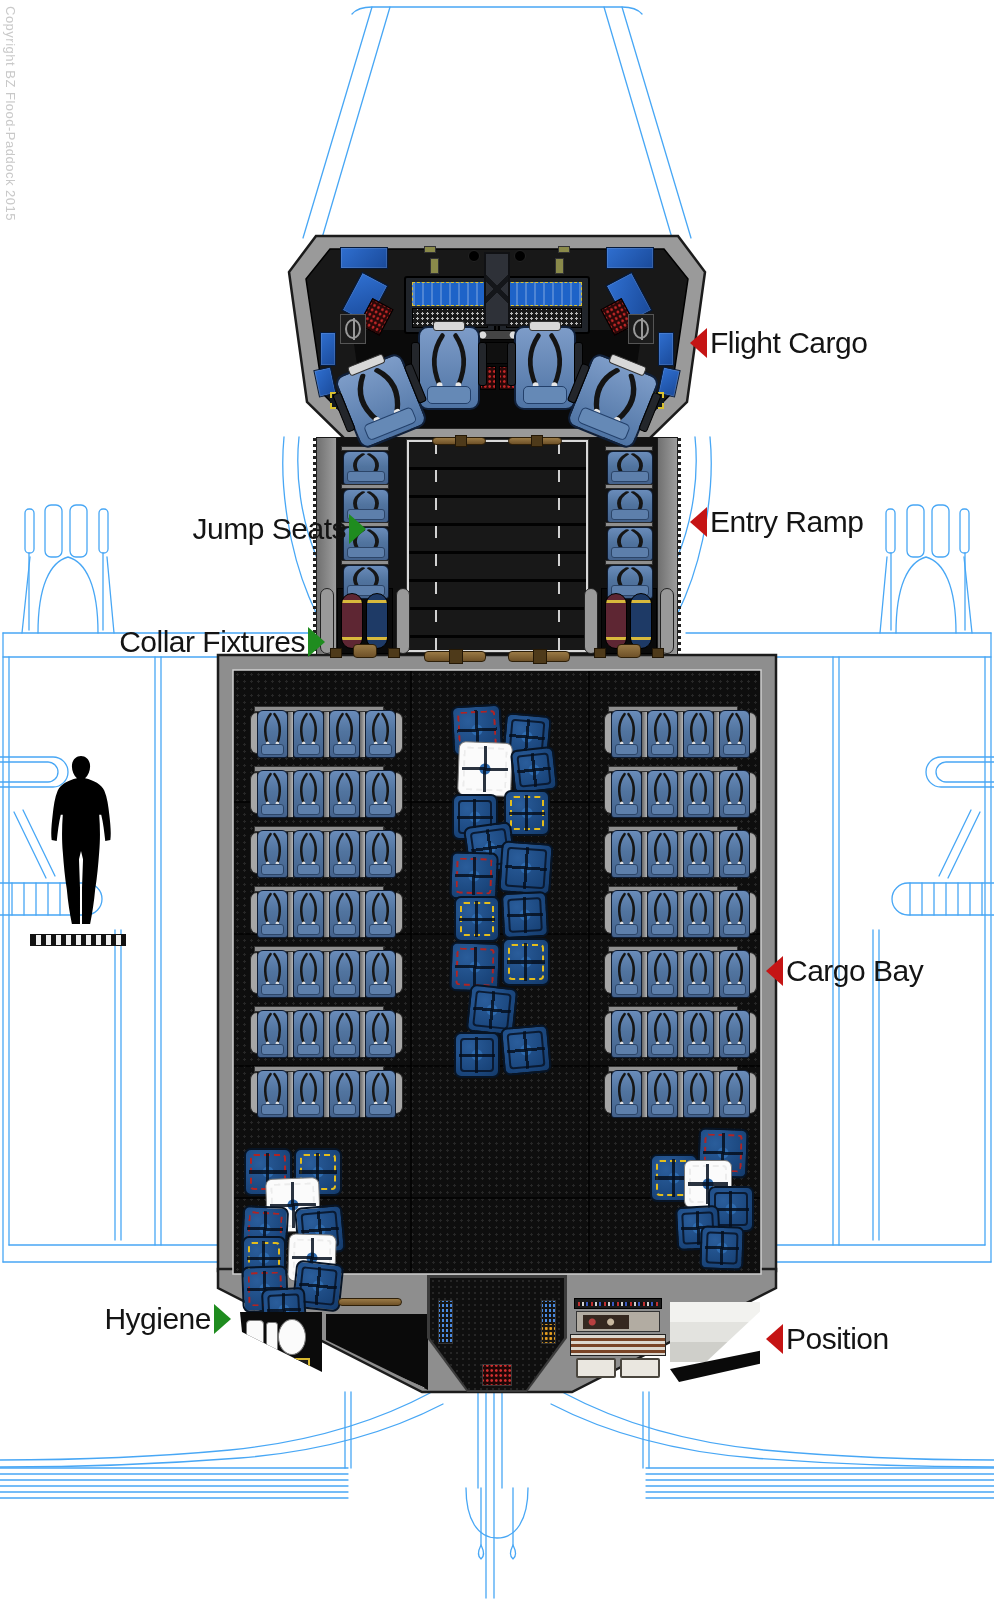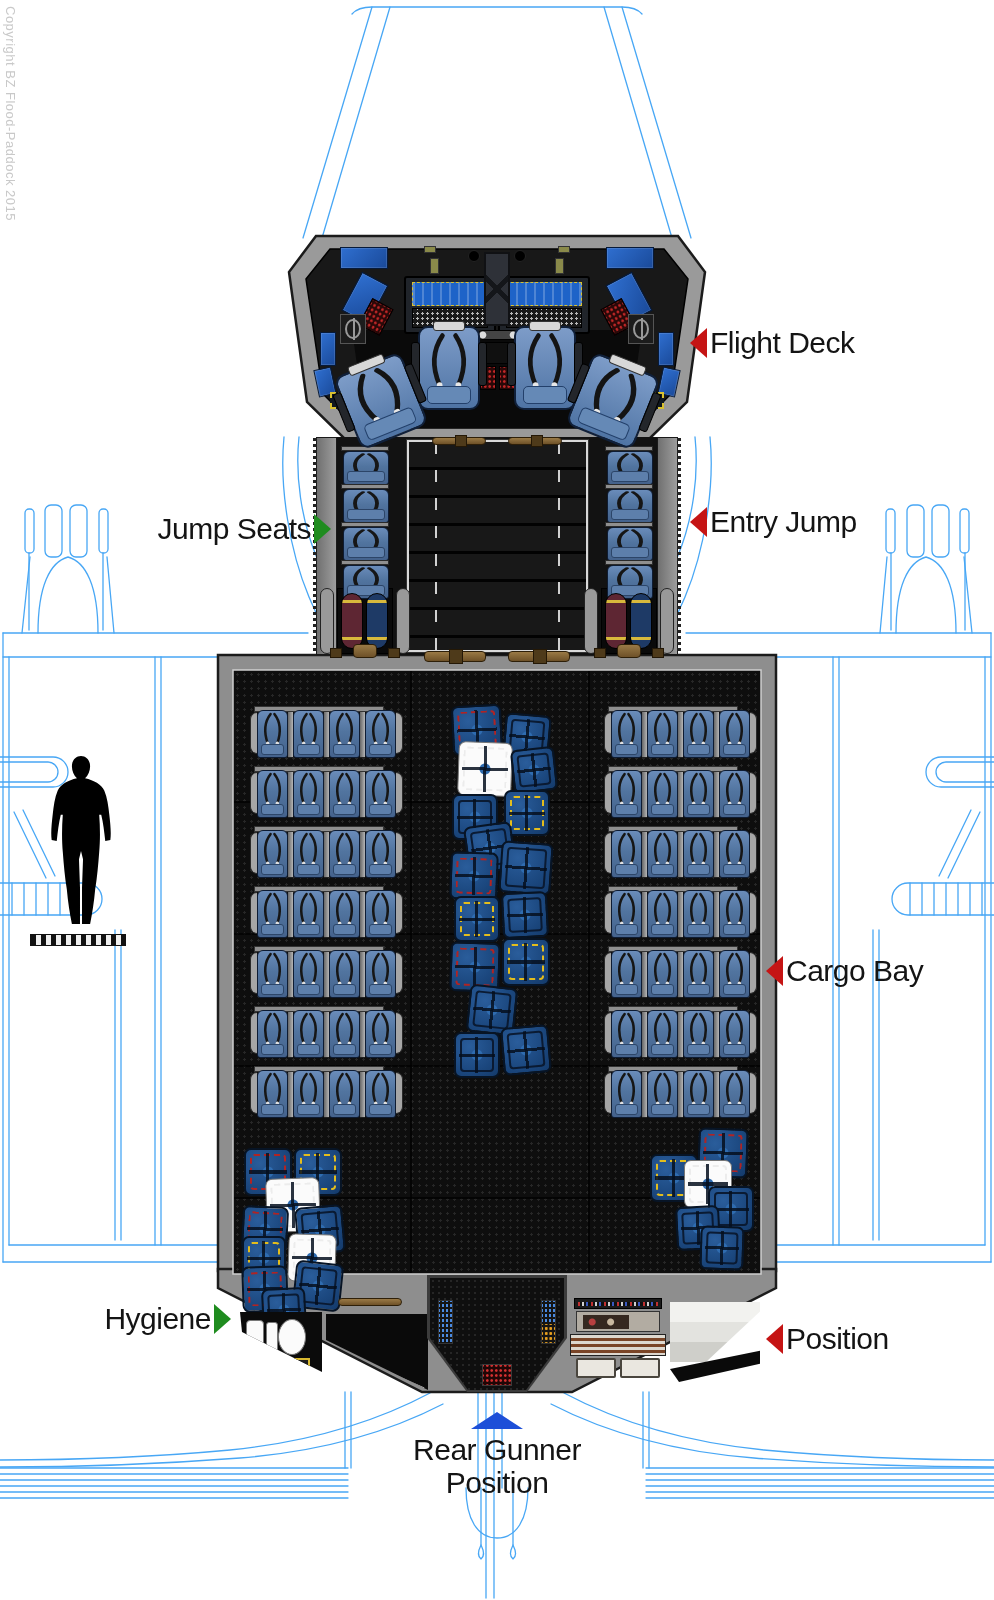--- a/index.html
+++ b/index.html
@@ -1013,46 +1013,46 @@
           </div>
     <div class="abs" style="left:2px;top:36px;width:96px;height:22px;background:repeating-linear-gradient(180deg,#ddd8cf 0 3px,#7a4527 3px 6px);border:1px solid #222;"></div>
     <div class="abs" style="left:8px;top:60px;width:40px;height:20px;background:#eae7e0;border:2px solid #4a463e;border-radius:2px;"></div>
     <div class="abs" style="left:52px;top:60px;width:40px;height:20px;background:#eae7e0;border:2px solid #4a463e;border-radius:2px;"></div>
   </div>
       </div>
     </div>
 
   <div class="label" style="left:690px;top:326px">
     <span class="tri tri-left"></span>
-    <span class="ltext">Flight Deck</span>
+    <span class="ltext">Flight Cargo</span>
   </div>
-  <div class="label rtl" style="right:663px;top:512px">
+  <div class="label rtl" style="right:628px;top:512px">
     <span class="tri tri-right"></span>
     <span class="ltext">Jump Seats</span>
   </div>
   <div class="label" style="left:690px;top:505px">
     <span class="tri tri-left"></span>
-    <span class="ltext">Entry Jump</span>
+    <span class="ltext">Entry Ramp</span>
+  </div>
+  <div class="label rtl" style="right:669px;top:625px">
+    <span class="tri tri-right"></span>
+    <span class="ltext">Collar Fixtures</span>
   </div>
   <div class="label" style="left:766px;top:954px">
     <span class="tri tri-left"></span>
     <span class="ltext">Cargo Bay</span>
   </div>
   <div class="label rtl" style="right:763px;top:1302px">
     <span class="tri tri-right"></span>
     <span class="ltext">Hygiene</span>
   </div>
   <div class="label" style="left:766px;top:1322px">
     <span class="tri tri-left"></span>
     <span class="ltext">Position</span>
   </div>
-  <div class="label label-stack" style="left:380px;top:1412px;width:234px">
-    <span class="tri tri-up"></span>
-    <span class="ltext">Rear Gunner Position</span>
-  </div>
 
   <svg class="abs z7" style="left:46px;top:754px" width="70" height="178" viewBox="0 0 68 176">
     <path fill="#000" d="M34,2 C29,2 25,6 25,12 C25,17 27,21 30,24 C21,26 14,30 11,36 C8,43 7,51 6,60
       C5,69 4,78 5,85 L10,86 C11,77 12,68 14,60 L16,60 C15,73 15,86 16,97 C17,110 18,122 20,134
       C21,146 23,158 25,168 L33,168 C33,156 33,144 33,132 L32,104 L34,96 L36,104 L35,132
       C35,144 35,156 35,168 L43,168 C45,158 47,146 48,134 C50,122 51,110 52,97 C53,86 53,73 52,60
       L54,60 C56,68 57,77 58,86 L63,85 C64,78 63,69 62,60 C61,51 60,43 57,36 C54,30 47,26 38,24
       C41,21 43,17 43,12 C43,6 39,2 34,2 Z"></path>
   </svg>
   <div class="scalebar"></div>

